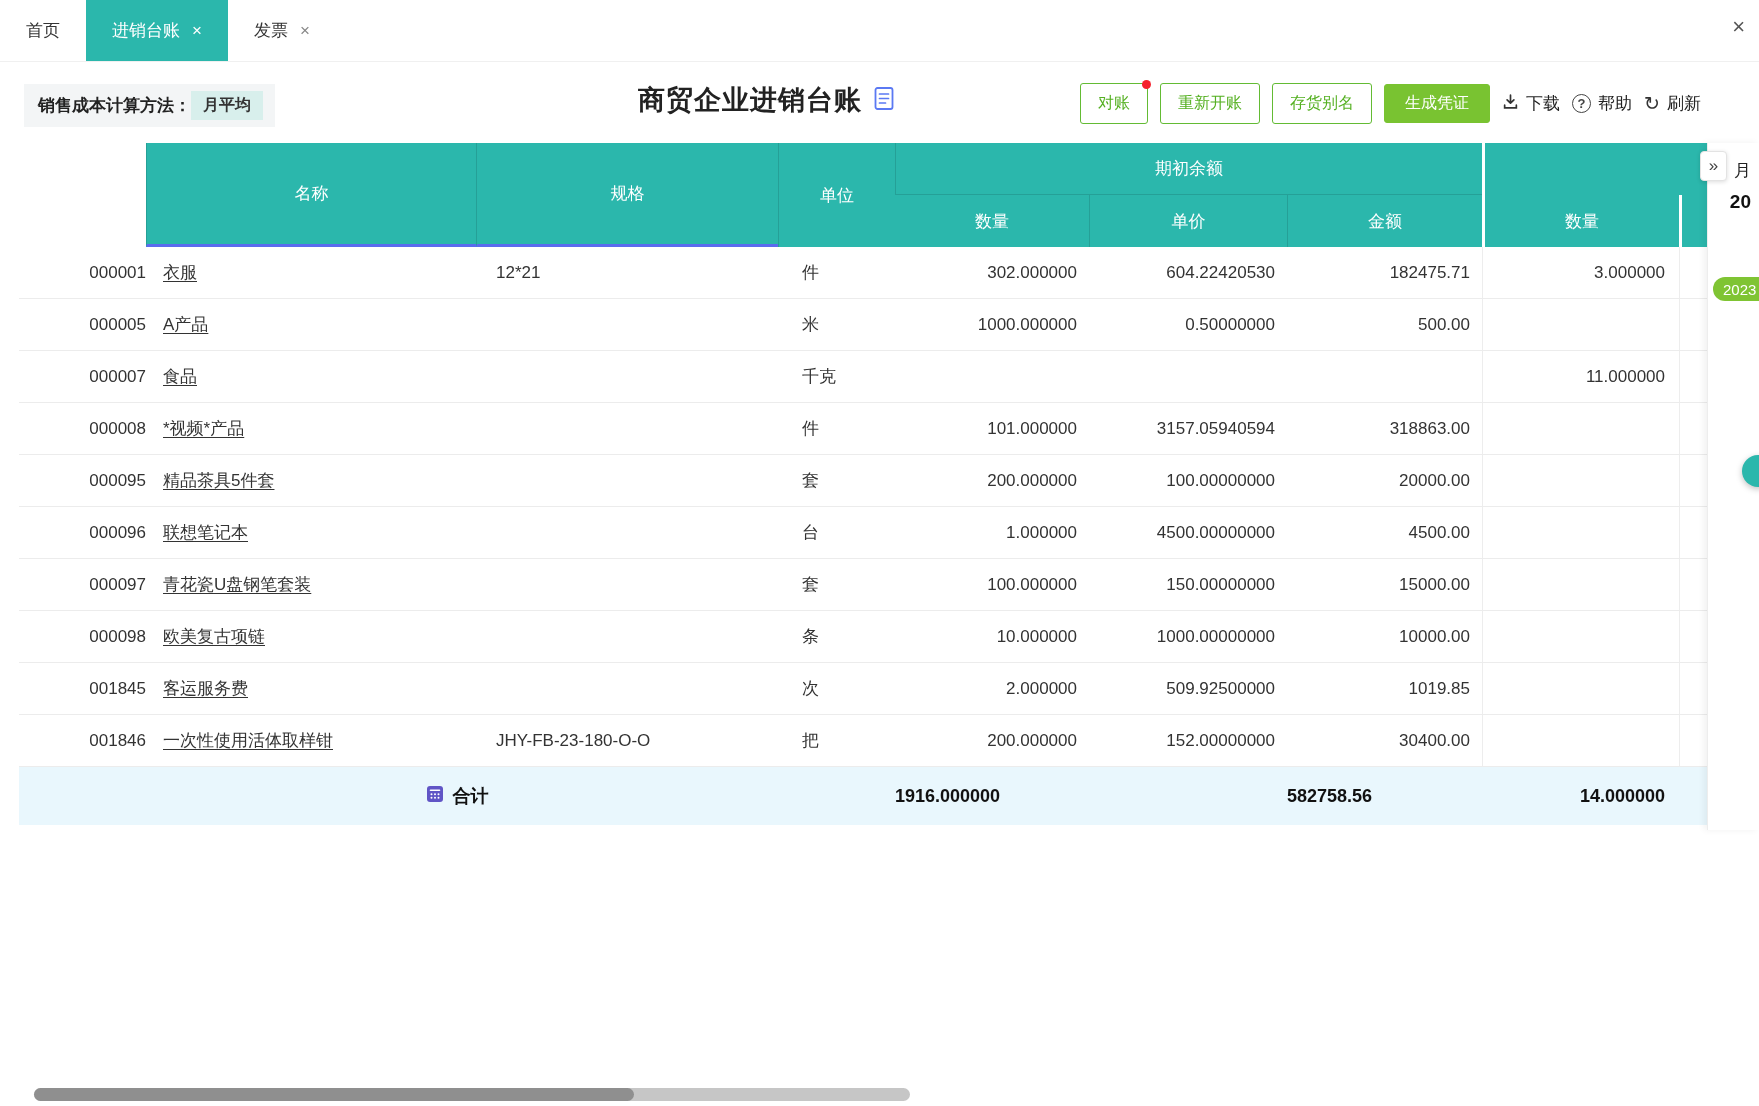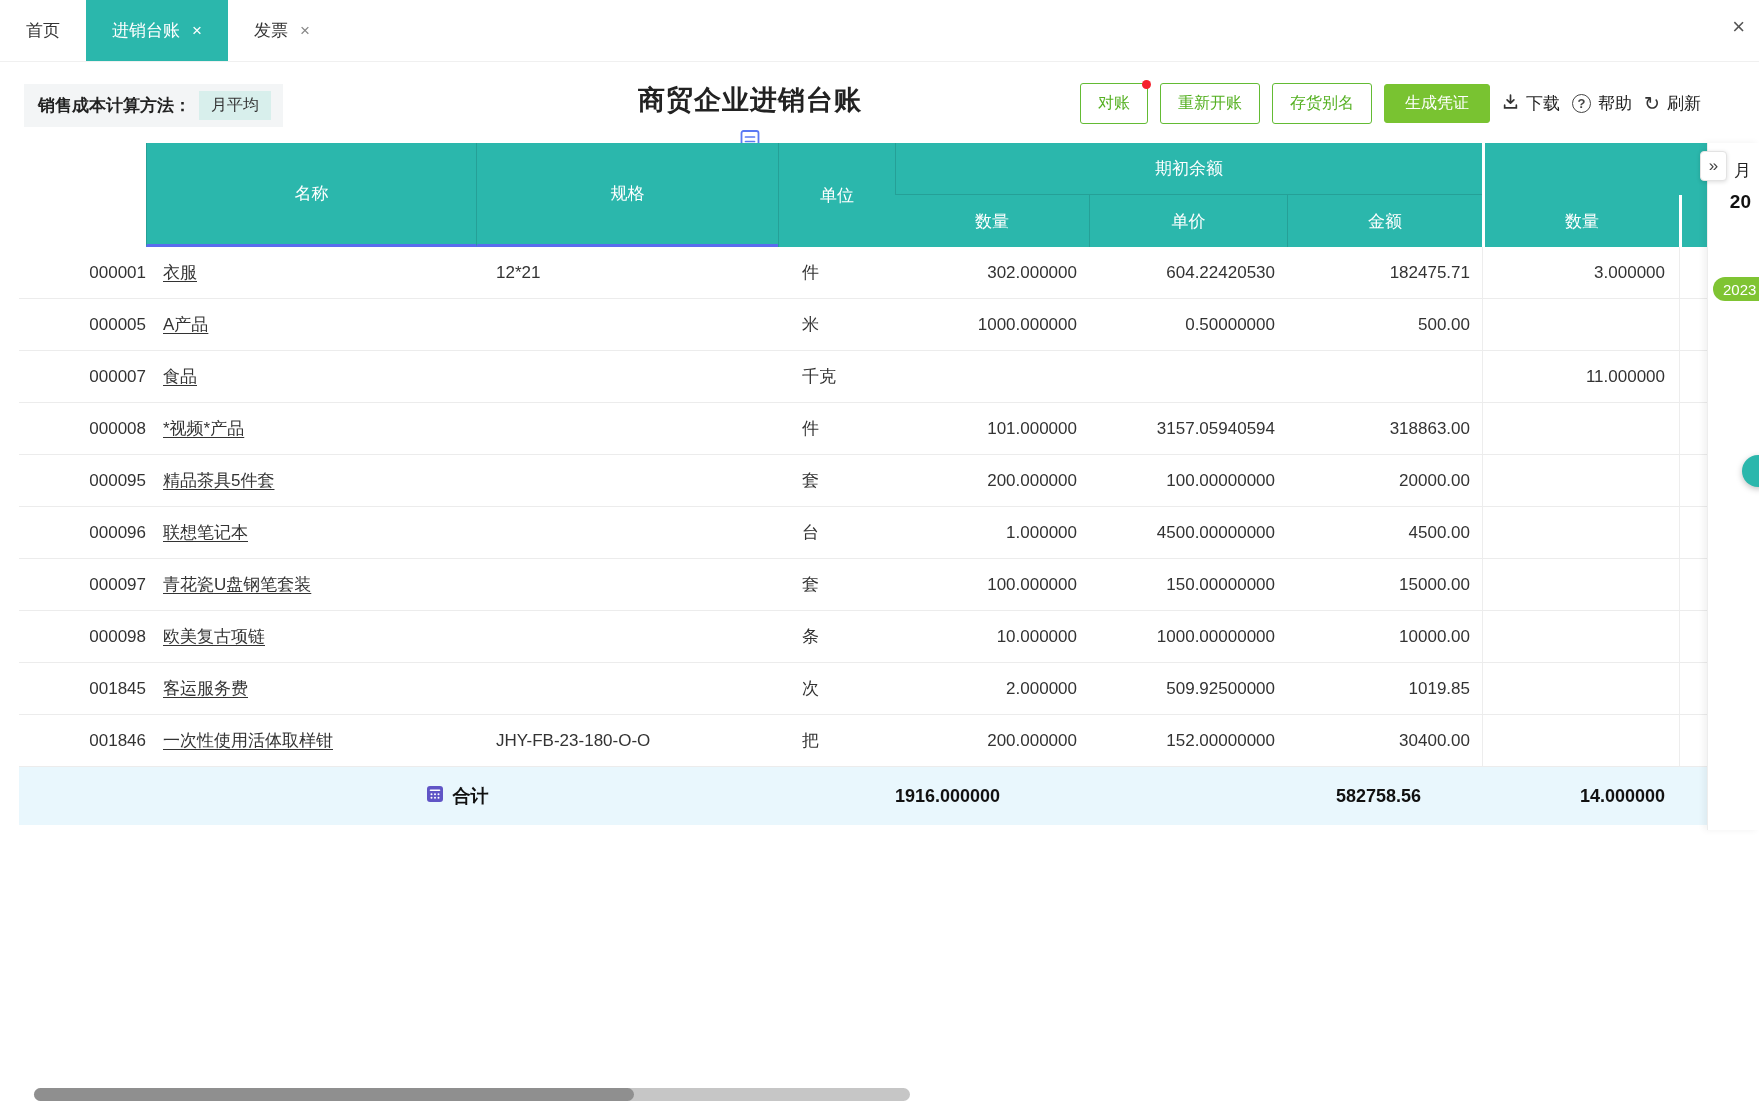--- a/index.html
+++ b/index.html
@@ -26,22 +26,22 @@
   .tab{display:flex;align-items:center;gap:12px;padding:0 26px;font-size:17px;color:#333;cursor:pointer;white-space:nowrap;}
   .tab .tab-close{font-size:17px;color:#888;line-height:1;}
   .tab.active{background:var(--teal);color:#fff;}
   .tab.active .tab-close{color:#fff;}
   .close-all{position:absolute;right:14px;top:16px;font-size:22px;color:#555;cursor:pointer;line-height:1;}
 
   
   .toolbar{position:absolute;top:62px;left:0;right:52px;height:81px;background:#fff;}
   .cost-method{position:absolute;left:24px;top:22px;display:flex;align-items:center;
     background:#f3f5f6;padding:7px 12px 7px 14px;font-size:17px;font-weight:600;color:#222;}
-  .cost-chip{margin-left:8px;background:#d8efec;padding:4px 12px;font-weight:400;font-size:16px;color:#333;cursor:pointer;}
-  .title-wrap{position:absolute;left:638px;top:20px;display:flex;align-items:center;gap:10px;flex-direction:column;}
+  .cost-chip{background:#d8efec;padding:4px 12px;font-weight:700;font-size:16px;color:#333;cursor:pointer;}
+  .title-wrap{position:absolute;left:638px;top:20px;display:flex;align-items:center;gap:10px;}
   .page-title{font-size:27px;font-weight:600;color:#222;letter-spacing:1px;white-space:nowrap;}
   .actions{position:absolute;right:6px;top:21px;display:flex;align-items:center;gap:12px;}
   .btn{cursor:pointer;white-space:nowrap;font-family:inherit;}
   .btn-outline{position:relative;border:1px solid var(--green-outline);color:var(--green-text);
     background:#fff;font-size:16px;padding:9px 17px;border-radius:3px;}
   .btn-outline .dot{position:absolute;top:-4px;right:-4px;width:9px;height:9px;border-radius:50%;background:var(--red);}
   .btn-primary{background:var(--green-fill);border:1px solid var(--green-fill);color:#fff;
     font-size:16px;padding:8px 20px;border-radius:3px;}
   .btn-text{display:flex;align-items:center;gap:7px;font-size:17px;color:#222;background:none;border:none;}
   .btn-text:first-of-type{margin-left:16px;}
@@ -76,21 +76,21 @@
   .td-num{text-align:right;padding-right:12px;font-variant-numeric:tabular-nums;}
   .td-qty2{border-left:1px solid #ededed;height:100%;display:flex;align-items:center;
     justify-content:flex-end;padding-right:14px;}
   .td-sliver{border-left:1px solid #ededed;height:100%;}
 
   .tfoot{display:grid;grid-template-columns:var(--cols);height:58px;background:var(--footer-bg);
     align-items:center;font-size:18px;font-weight:700;color:#111;}
   .tf-label{grid-column:1/5;display:flex;align-items:center;justify-content:center;gap:9px;}
   .tf-qty{grid-column:5;padding-right:12px;}
   .tf-price{grid-column:6;}
-  .tf-amount{grid-column:7;text-align:center;padding-right:12px;}
+  .tf-amount{grid-column:7;text-align:left;padding-right:12px;}
   .tf-qty2{grid-column:8;text-align:right;padding-right:14px;}
 
   
   .side-strip{position:absolute;left:1707px;top:143px;width:52px;height:687px;background:#fff;
     border-left:1px solid #ededed;box-shadow:-3px 0 7px rgba(0,0,0,.06);}
   .expander{position:absolute;left:-8px;top:8px;width:27px;height:30px;background:#fff;
     border:1px solid #e3e3e3;border-radius:4px;box-shadow:0 1px 4px rgba(0,0,0,.14);
     display:flex;align-items:center;justify-content:center;font-size:17px;color:#444;cursor:pointer;}
   .peek-top{position:absolute;right:8px;top:16px;font-size:17px;color:#222;}
   .peek-bottom{position:absolute;right:8px;top:48px;font-size:19px;font-weight:700;color:#111;}

